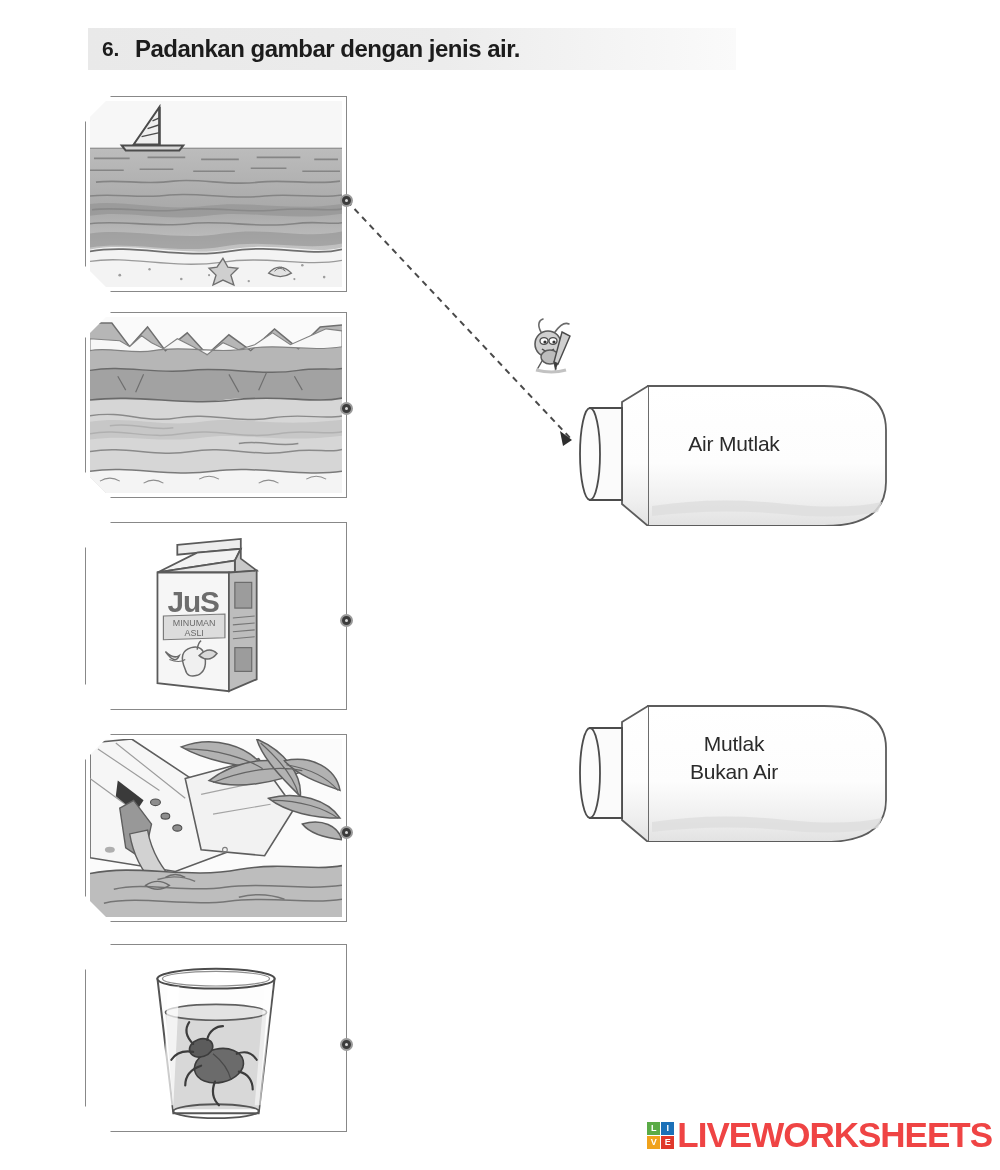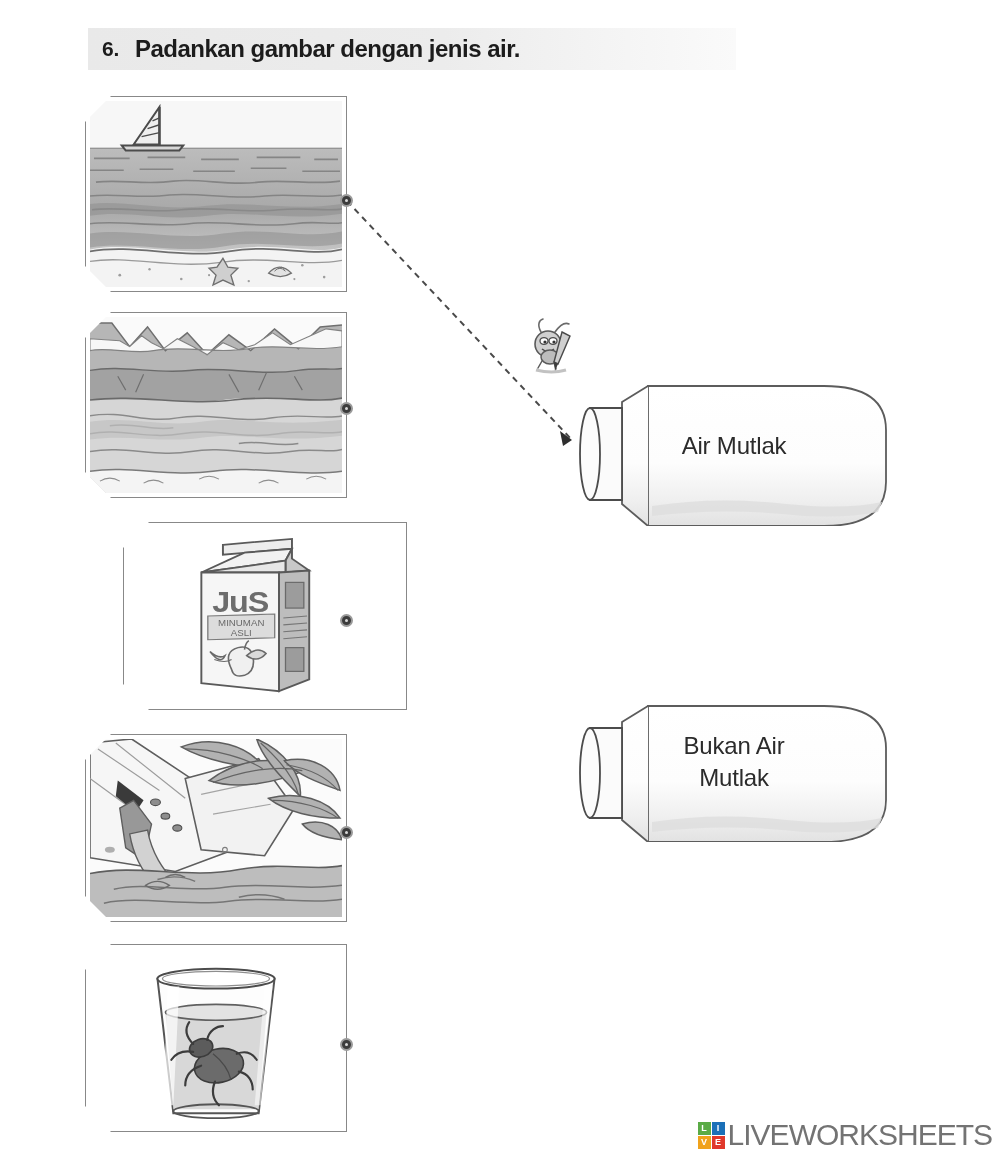--- a/index.html
+++ b/index.html
@@ -89,21 +89,21 @@
   
   .bottle {
     position: absolute;
     z-index: 6;
   }
   .bottle svg { display: block; }
   .bottle-label {
     position: absolute;
     width: 100%;
     text-align: center;
-    font-size: 24px;
+    font-size: 21px;
     color: #2b2b2b;
     letter-spacing: -0.2px;
     line-height: 1.35;
     pointer-events: none;
   }
 
   
   #link-layer {
     position: absolute;
     left: 0; top: 0;
@@ -135,23 +135,23 @@
     display: block;
     width: 13px; height: 13px;
     color: #ffffff;
     font-size: 9px;
     font-weight: bold;
     line-height: 13px;
     text-align: center;
     font-family: "Liberation Sans", sans-serif;
   }
   #brand-word {
-    font-size: 30px;
-    font-weight: normal;
-    color: #737373;
+    font-size: 35px;
+    font-weight: bold;
+    color: #ef4444;
     letter-spacing: -1px;
     font-family: "Liberation Sans", sans-serif;
   }
 </style>
 </head>
 <body>
 
 <div id="worksheet">
 
   <div id="question-bar">
@@ -251,21 +251,21 @@
 
         <path d="M0 156 C40 150, 80 162, 124 156 C168 150, 214 162, 254 156 L254 178 L0 178 Z" fill="#f4f4f4"></path>
         <path d="M0 156 C40 150, 80 162, 124 156 C168 150, 214 162, 254 156" stroke="#7a7a7a" stroke-width="1.5" fill="none"></path>
         <g stroke="#8e8e8e" stroke-width="1.1" fill="none">
           <path d="M10 166 q10 -6 20 0 M54 168 q10 -6 20 0 M110 164 q10 -6 20 0 M170 168 q10 -6 20 0 M218 164 q10 -6 20 0"></path>
         </g>
       </svg>
     </div>
   </div>
 
-  <div class="pic-frame" style="left:85px; top:522px; width:284px; height:188px;margin-left:38px;">
+  <div class="pic-frame" style="left:85px; top:522px; width:262px; height:188px;">
     <div class="pic-inner">
       <svg viewBox="0 0 254 180" preserveAspectRatio="none" style="width:100%;height:100%;">
         <rect x="0" y="0" width="254" height="180" fill="#ffffff"></rect>
 
         <g stroke="#5a5a5a" stroke-width="1.8" fill="#ededed">
           <path d="M88 18 L152 12 L152 22 L88 28 Z"></path>
         </g>
 
         <g stroke="#5a5a5a" stroke-width="1.8">
           <path d="M68 46 L108 26 L152 22 L146 34 Z" fill="#f2f2f2"></path>
@@ -466,22 +466,22 @@
           <stop offset="1" stop-color="#e2e2e2"></stop>
         </linearGradient>
       </defs>
       <path d="M92 6 L268 6 Q330 6 330 48 L330 100 Q330 142 268 142 L92 142 L92 6 Z" fill="url(#bottleG2)" stroke="#5c5c5c" stroke-width="1.8"></path>
       <path d="M92 6 L66 22 L66 120 L92 142" fill="url(#bottleG2)" stroke="#5c5c5c" stroke-width="1.8"></path>
       <path d="M34 28 L66 28 L66 118 L34 118 Z" fill="#fbfbfb" stroke="#4c4c4c" stroke-width="1.8"></path>
       <ellipse cx="34" cy="73" rx="10" ry="45" fill="#fcfcfc" stroke="#4c4c4c" stroke-width="1.8"></ellipse>
       <path d="M96 122 Q160 112, 230 120 Q290 126, 326 118 L322 128 Q280 136, 226 130 Q162 124, 96 132 Z" fill="#dedede" opacity="0.85"></path>
     </svg>
     <div class="bottle-label" style="top:30px; left:28px; width:300px;">
+      <div>Mutlak</div>
       <div>Bukan Air</div>
-      <div>Mutlak</div>
     </div>
   </div>
 
   <div id="brand">
     <div id="brand-mark">
       <span style="background:#5aab46">L</span>
       <span style="background:#1b70b8">I</span>
       <span style="background:#f0a21c">V</span>
       <span style="background:#e0382b">E</span>
     </div>

